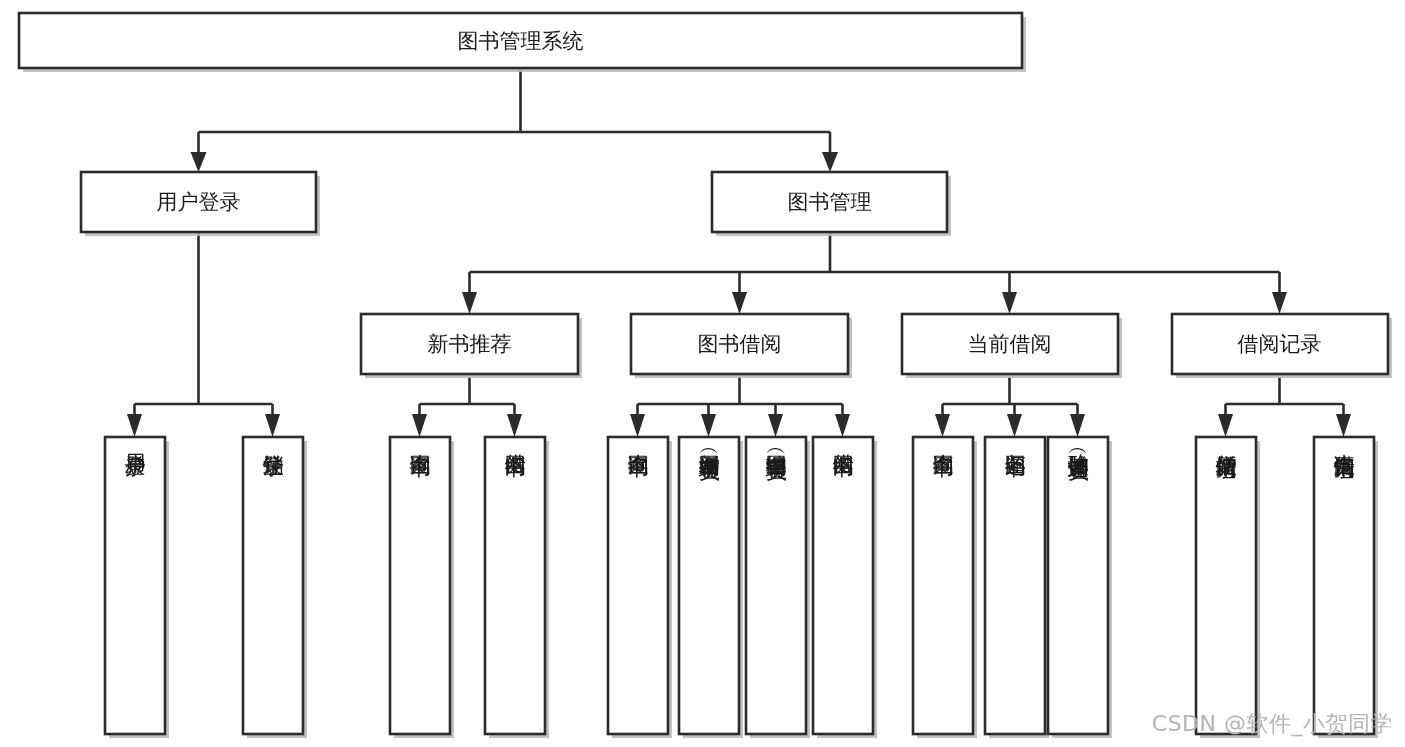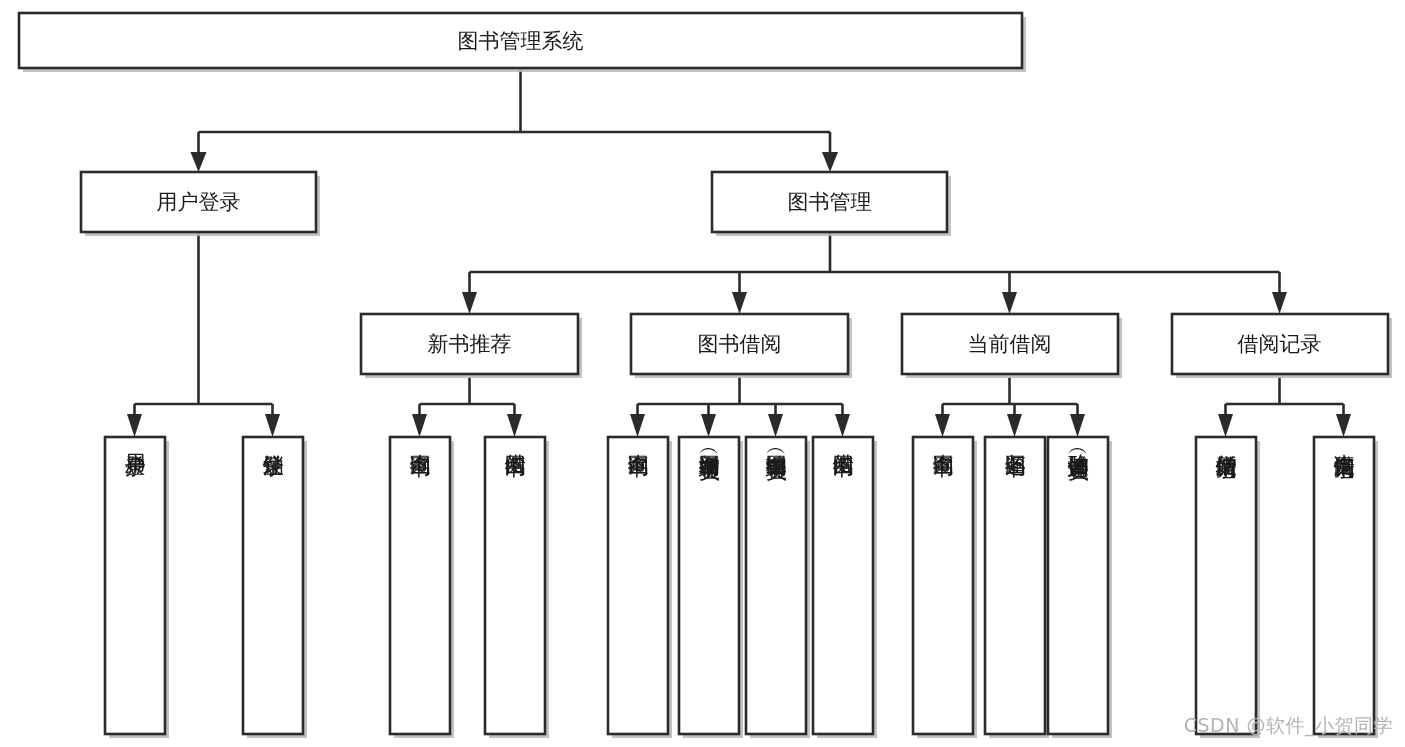--- a/index.html
+++ b/index.html
@@ -65,21 +65,21 @@
     line-height: 1.08;
     color: #1a1a1a;
     letter-spacing: 1px;
     white-space: nowrap;
   }
   .watermark {
     position: absolute;
     right: 12px;
     bottom: 8px;
     font-family: "DejaVu Sans", "Liberation Sans", sans-serif;
-    font-size: 19px;
+    font-size: 22px;
     color: #b3b3b3;
     letter-spacing: 0.5px;
     user-select: none;
   }
 </style>
 </head>
 <body>
 
 <div id="diagram-root">
 

